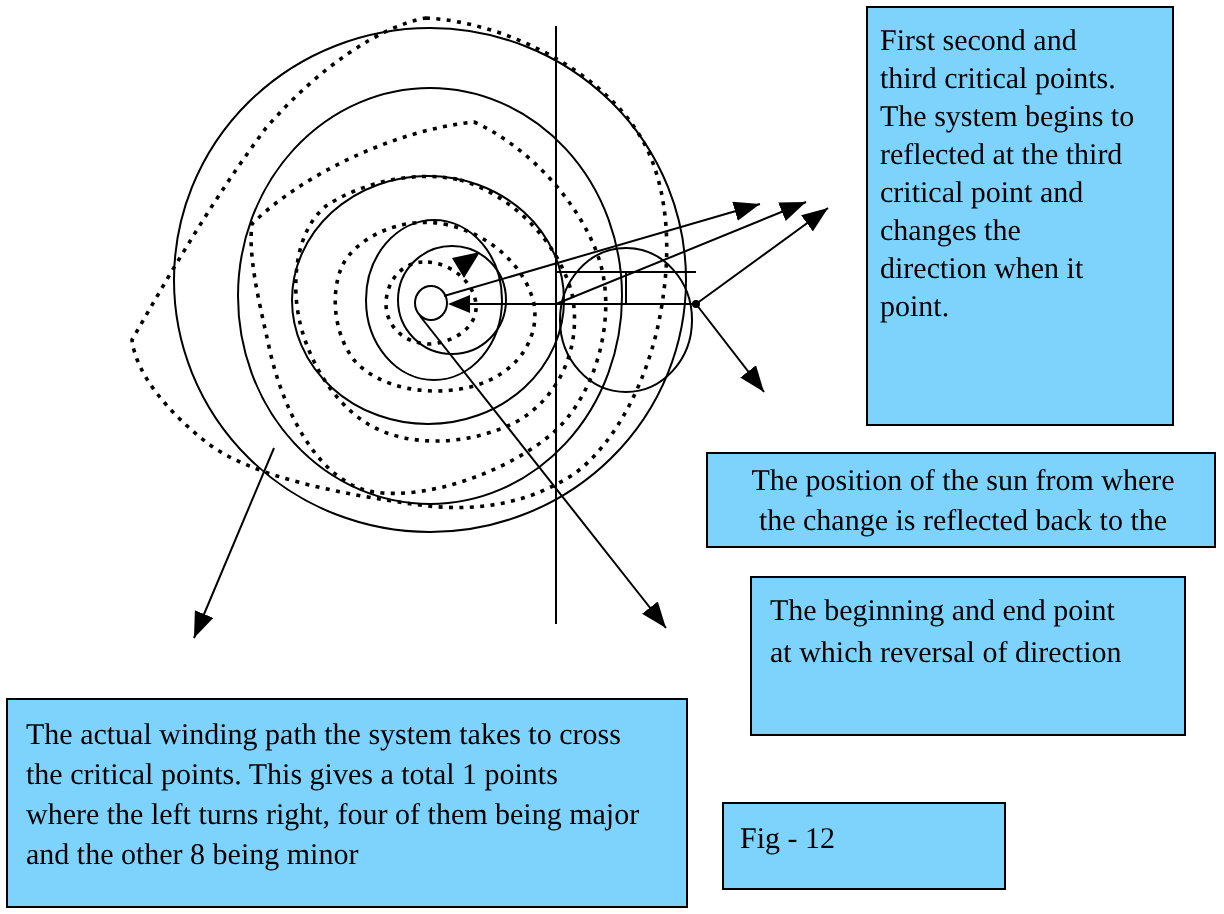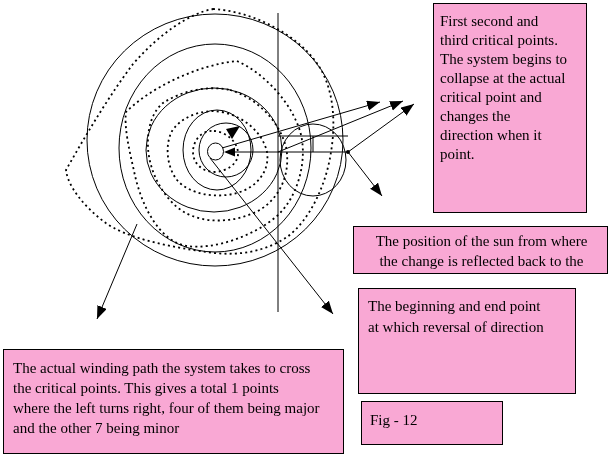--- a/index.html
+++ b/index.html
@@ -2,27 +2,27 @@
 <html><head>
 <meta charset="utf-8">
 <style>
   html,body{margin:0;padding:0;}
   body{
     width:612px;height:457px;position:relative;background:#ffffff;
     font-family:"Liberation Serif", serif;color:#000;overflow:hidden;
   }
   #diagram{position:absolute;left:0;top:0;}
   .note{
-    position:absolute;border:1px solid #000;background:#f9a8d4;
+    position:absolute;border:1px solid #000;background:#7dd3fc;
     font-size:15px;box-sizing:border-box;
   }
   .note .ln{display:block;white-space:nowrap;}
   #note-critical{left:433px;top:3px;width:154px;height:210px;padding:8px 5px 0 6px;line-height:19px;}
   #note-sun{left:353px;top:226px;width:255px;height:48px;padding:4px 6px 0 8px;line-height:20px;text-align:center;}
-  #note-reversal{left:358px;top:288px;width:218px;height:106px;padding:7px 6px 0 9px;line-height:21px;}
+  #note-reversal{left:375px;top:288px;width:218px;height:80px;padding:7px 6px 0 9px;line-height:21px;}
   #note-winding{left:3px;top:349px;width:341px;height:105px;padding:8px 6px 2px 9px;line-height:20px;}
   #note-fig{left:361px;top:401px;width:142px;height:44px;padding:9px 6px 0 8px;line-height:18px;}
   svg *{vector-effect:non-scaling-stroke;}
 </style>
 </head>
 <body>
 
 <svg id="diagram" width="612" height="457" viewBox="0 0 612 457" fill="none" stroke="#000" stroke-width="1">
   <defs>
     <marker id="ah" markerUnits="userSpaceOnUse" markerWidth="15" markerHeight="11" refX="13" refY="5" orient="auto">
@@ -63,39 +63,39 @@
 
   <line x1="210" y1="158" x2="333" y2="314" marker-end="url(#ah)"></line>
 
   <line x1="137" y1="224" x2="97" y2="319" marker-end="url(#ah)"></line>
 </svg>
 
 <div class="note" id="note-critical">
   <span class="ln">First second and</span>
   <span class="ln">third critical points.</span>
   <span class="ln">The system begins to</span>
-  <span class="ln">collapse at the actual</span>
+  <span class="ln">reflected at the third</span>
   <span class="ln">critical point and</span>
   <span class="ln">changes the</span>
   <span class="ln">direction when it</span>
   <span class="ln">point.</span>
 </div>
 
 <div class="note" id="note-sun">
   <span class="ln">The position of the sun from where</span>
   <span class="ln">the change is reflected back to the</span>
 </div>
 
 <div class="note" id="note-reversal">
   <span class="ln">The beginning and end point</span>
   <span class="ln">at which reversal of direction</span>
 </div>
 
 <div class="note" id="note-winding">
   <span class="ln">The actual winding path the system takes to cross</span>
   <span class="ln">the critical points. This gives a total 1 points</span>
   <span class="ln">where the left turns right, four of them being major</span>
-  <span class="ln">and the other 7 being minor</span>
+  <span class="ln">and the other 8 being minor</span>
 </div>
 
 <div class="note" id="note-fig">
   <span class="ln">Fig - 12</span>
 </div>
 
 </body></html>

